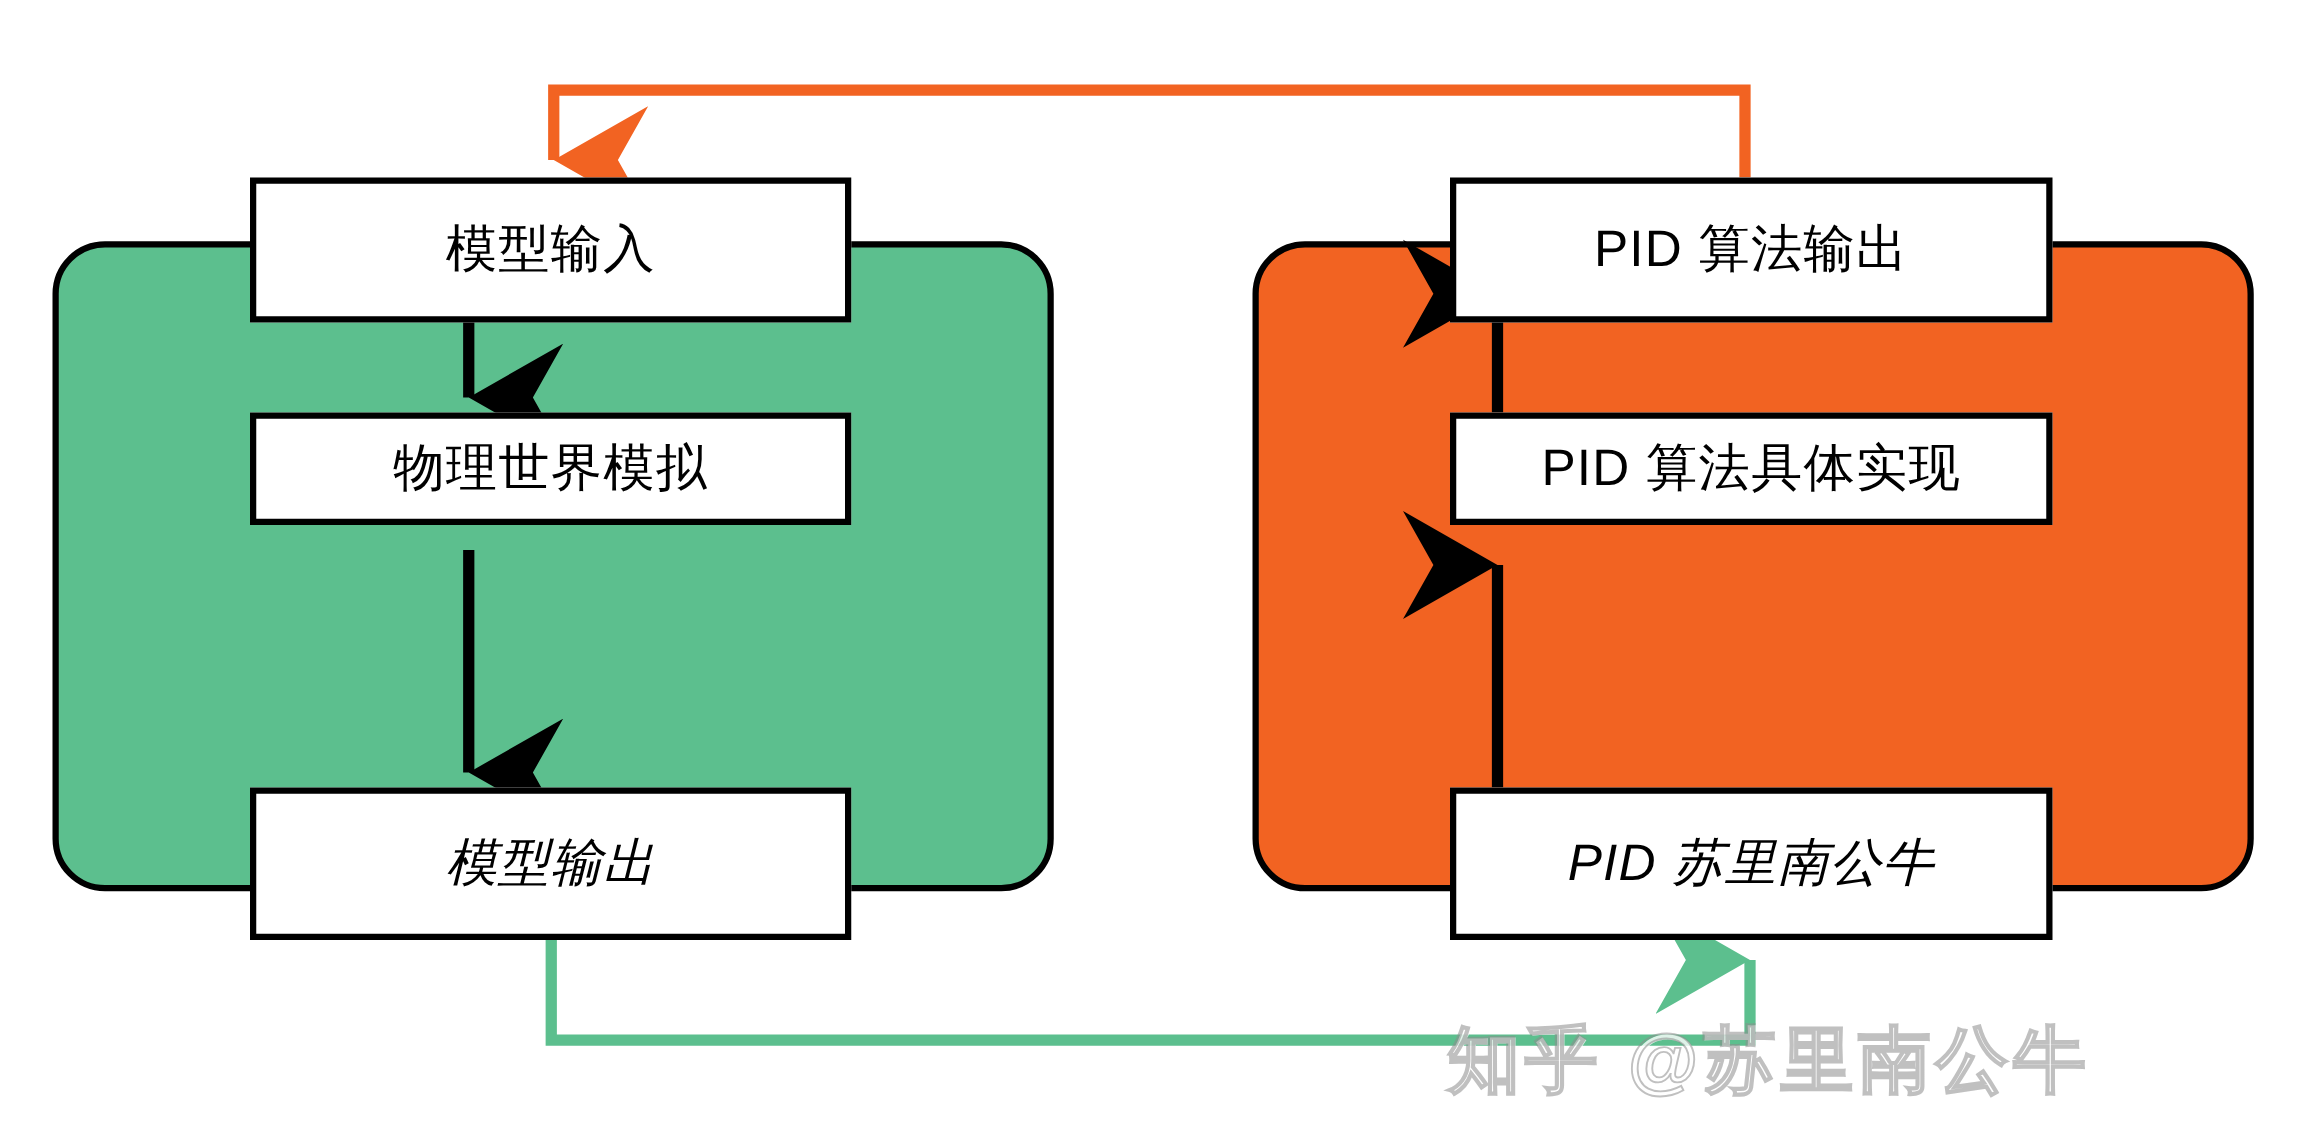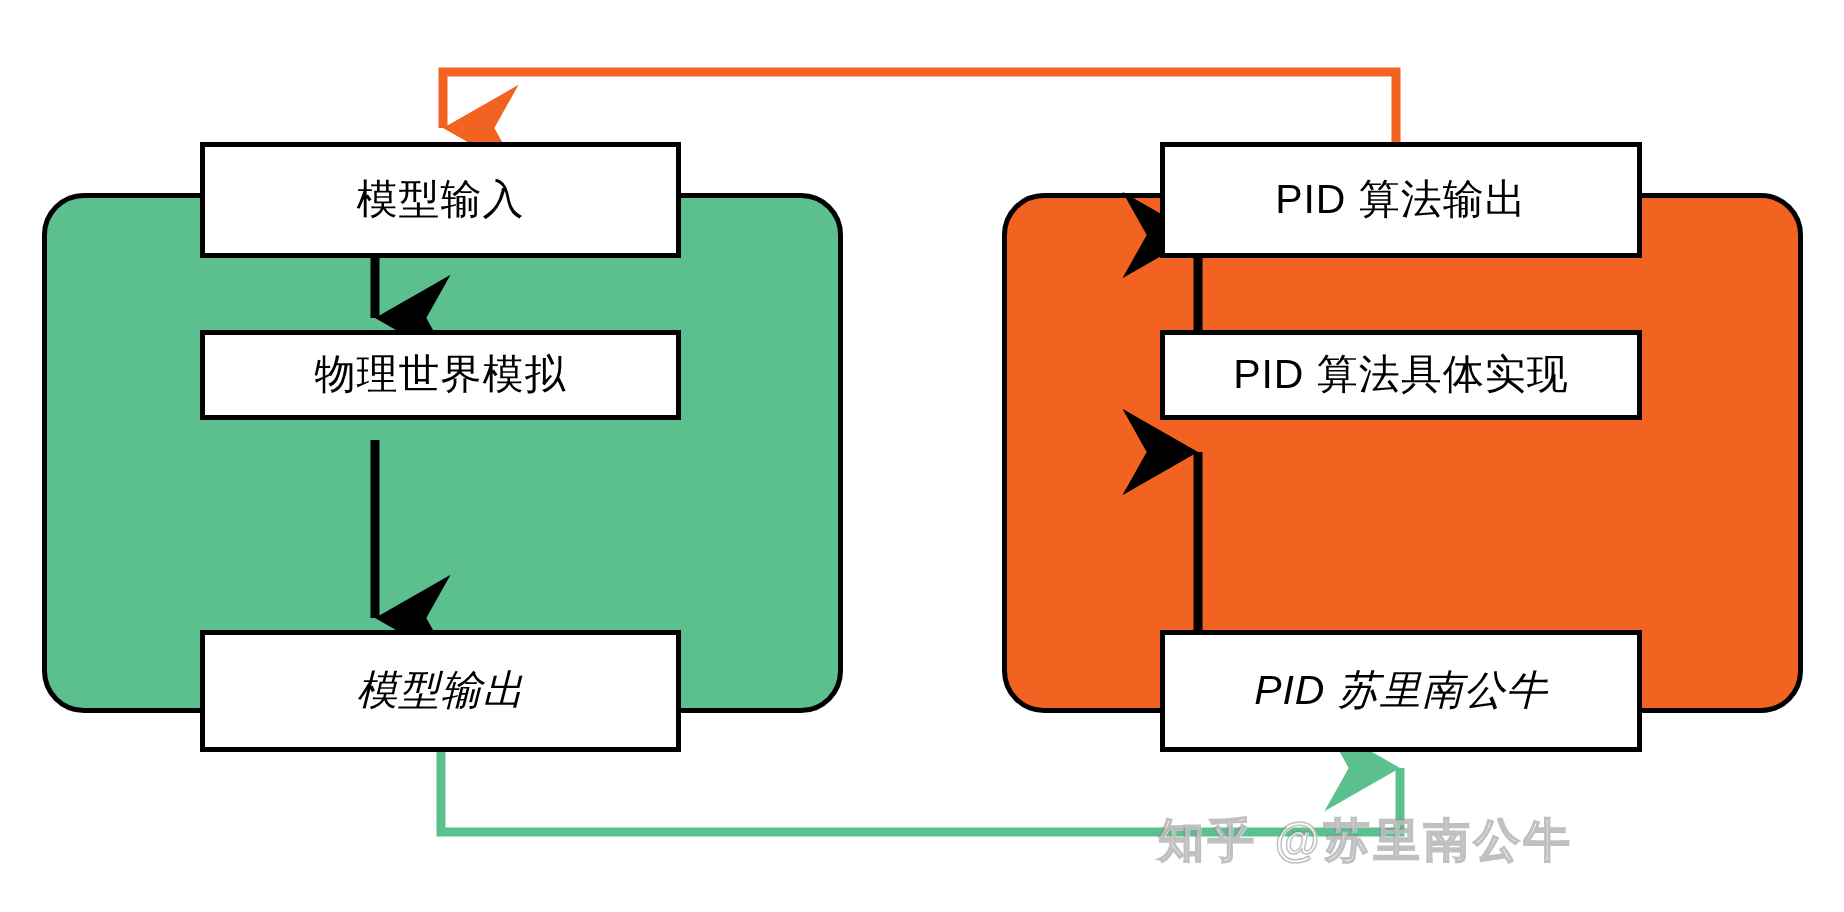--- a/index.html
+++ b/index.html
@@ -66,21 +66,21 @@
     height: 912px;
     overflow: visible;
     pointer-events: none;
   }
   .arrow-svg.under { z-index: 3; }
 
   #watermark {
     position: absolute;
     left: 1158px;
     top: 810px;
-    font-size: 46px;
+    font-size: 58px;
     font-weight: bold;
     letter-spacing: 4px;
     color: transparent;
     -webkit-text-stroke: 1.5px rgba(140,140,140,0.55);
     text-shadow: 1px 1px 0 rgba(255,255,255,0.8);
     white-space: nowrap;
     z-index: 9;
     user-select: none;
   }
 </style>

